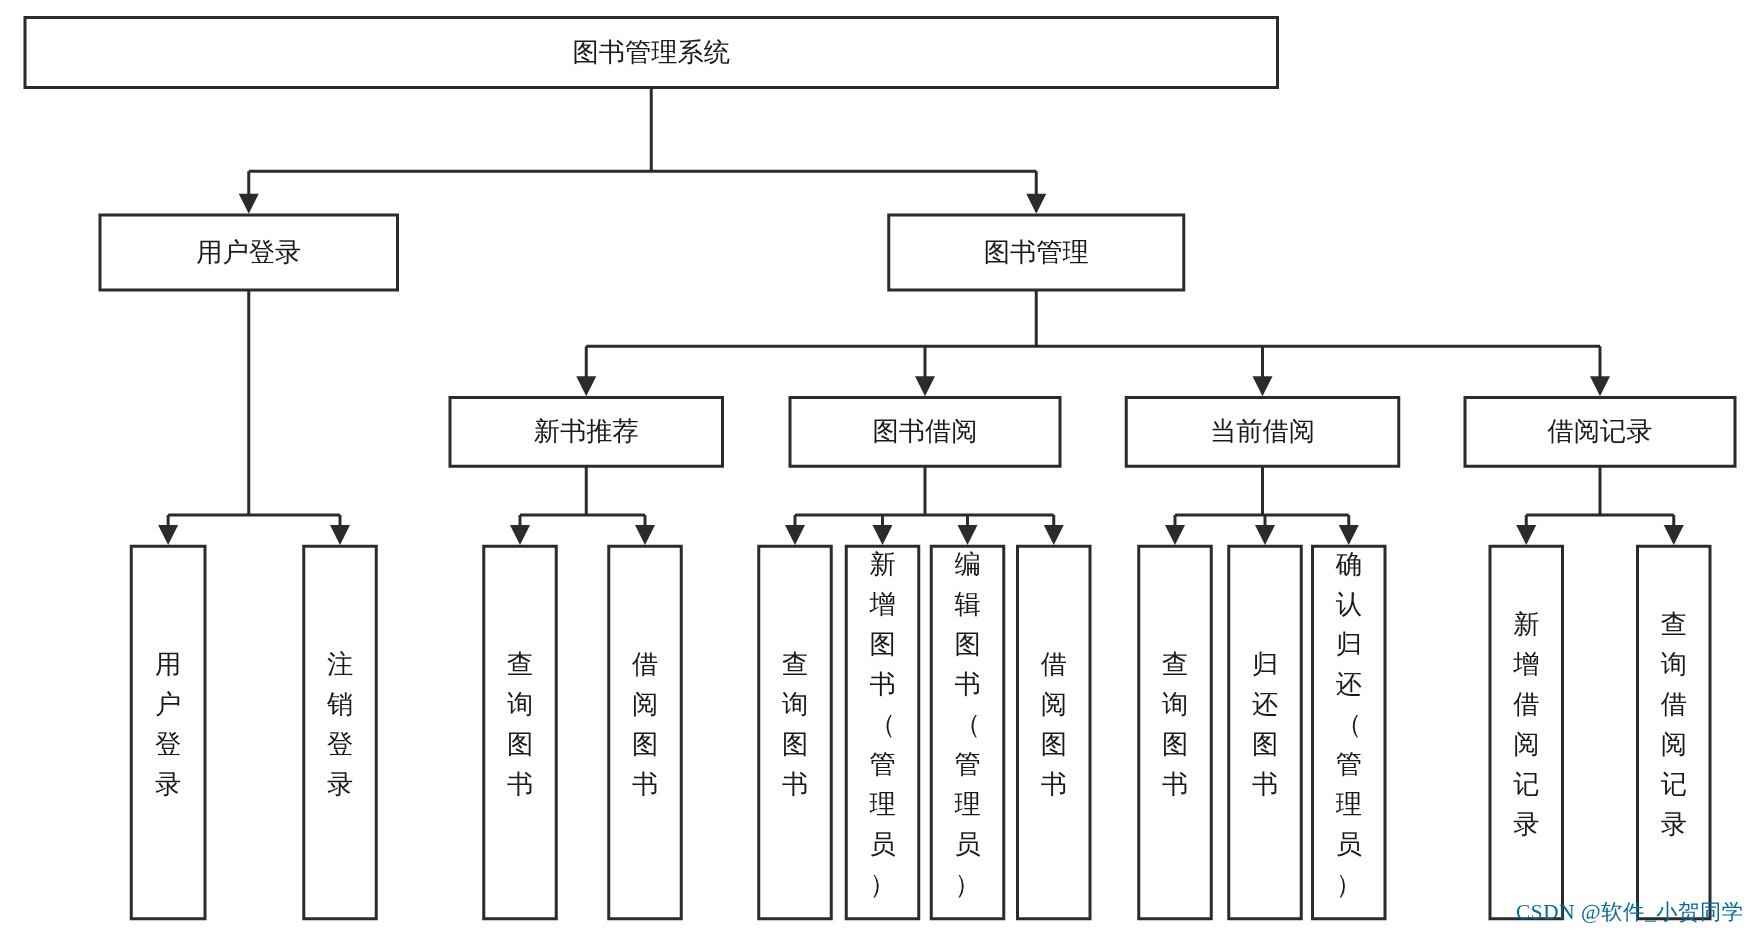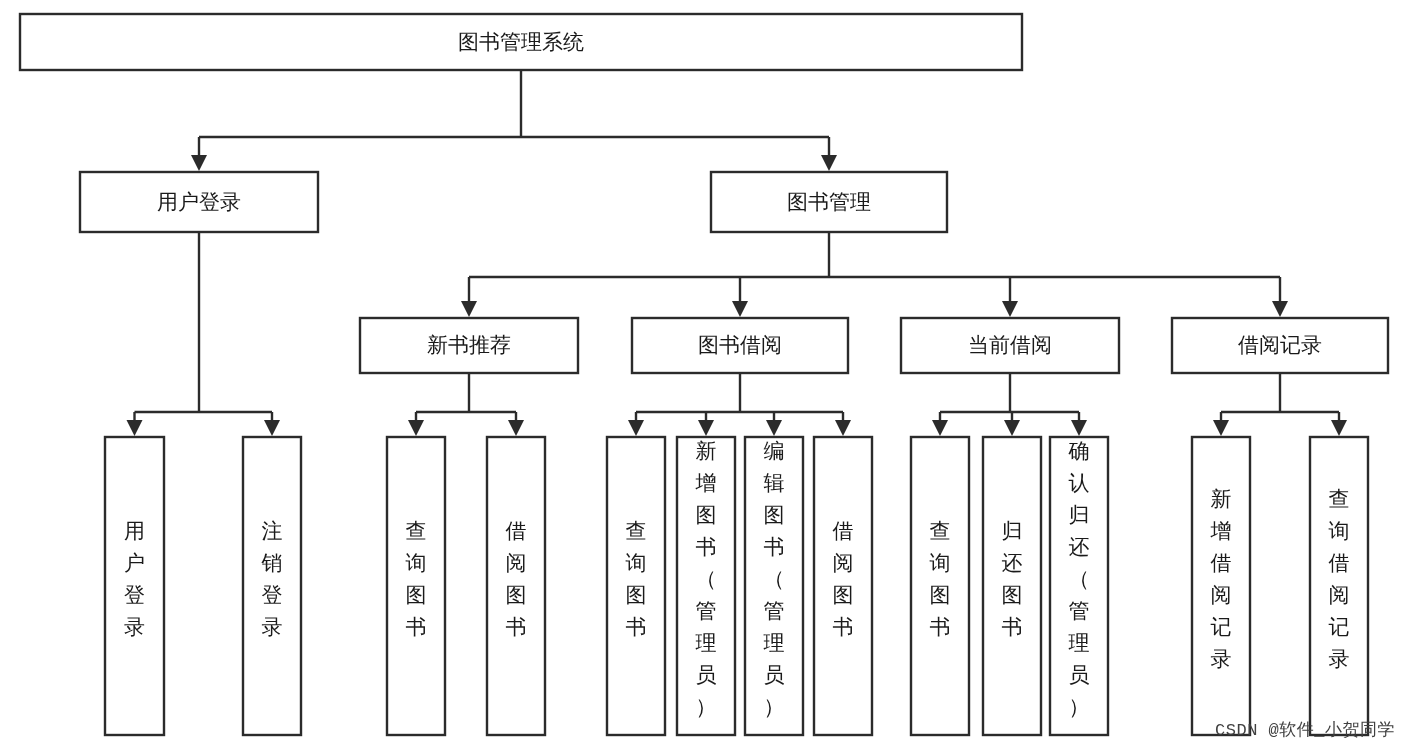--- a/index.html
+++ b/index.html
@@ -53,23 +53,23 @@
     stroke-linejoin: miter;
   }
   .arrow-head {
     fill: #2b2b2b;
     stroke: none;
   }
   .watermark {
     position: absolute;
     right: 10px;
     bottom: 6px;
-    font-family: Liberation Mono, monospace;
+    font-family: Liberation Serif, serif;
     font-size: 17px;
-    color: #404040;
+    color: #0369a1;
     letter-spacing: 0.5px;
     white-space: nowrap;
     user-select: none;
   }
 </style>
 </head>
 <body>
 
 <div id="diagram-root">
   <svg id="flow" viewBox="0 0 1405 747">

